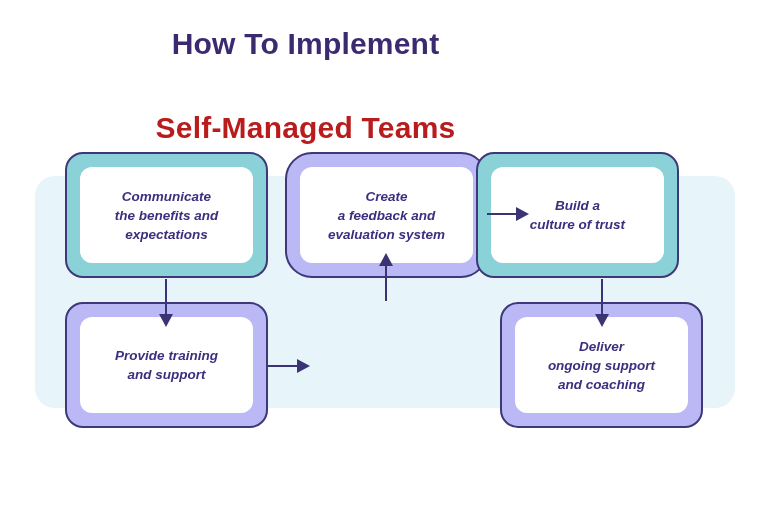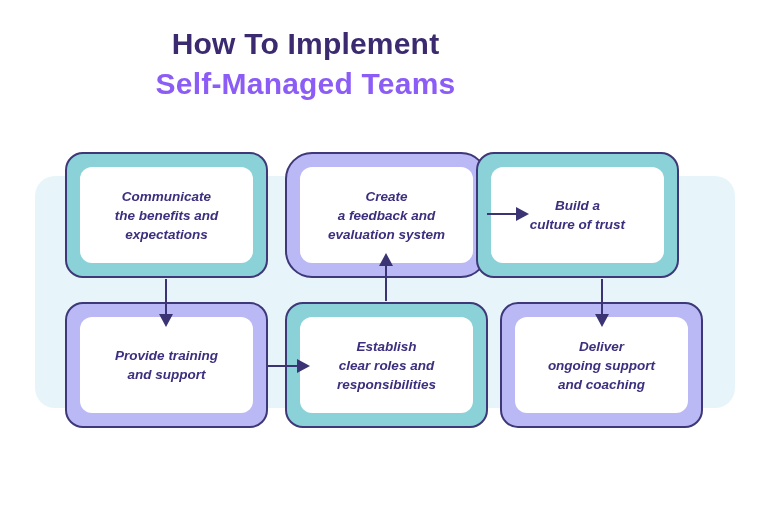--- a/index.html
+++ b/index.html
@@ -26,21 +26,21 @@
     z-index: 2;
   }
   .title-line {
     display: block;
     font-size: 30px;
     line-height: 40px;
     font-weight: 800;
     letter-spacing: 0.2px;
   }
   .title-line.primary { color: #3b2a70; }
-  .title-line.accent  { color: #8b5cf6; }
+  .title-line.accent  { color: #b91c1c; margin-top: 44px; }
 
   
   .band {
     position: absolute;
     left: 35px;
     top: 176px;
     width: 700px;
     height: 232px;
     background: #e7f5fb;
     border-radius: 20px;
@@ -181,27 +181,20 @@
     </div>
   </div>
 
   <div class="step purple pos-r2c1">
     <div class="step-inner">
       <p class="step-label">Provide training
 and support</p>
     </div>
   </div>
 
-  <div class="step teal pos-r2c2">
-    <div class="step-inner">
-      <p class="step-label">Establish
-clear roles and
-responsibilities</p>
-    </div>
-  </div>
 
   <div class="step purple pos-r2c3">
     <div class="step-inner">
       <p class="step-label">Deliver
 ongoing support
 and coaching</p>
     </div>
   </div>
 
   <svg class="arrows" viewBox="0 0 768 510" xmlns="http://www.w3.org/2000/svg">

